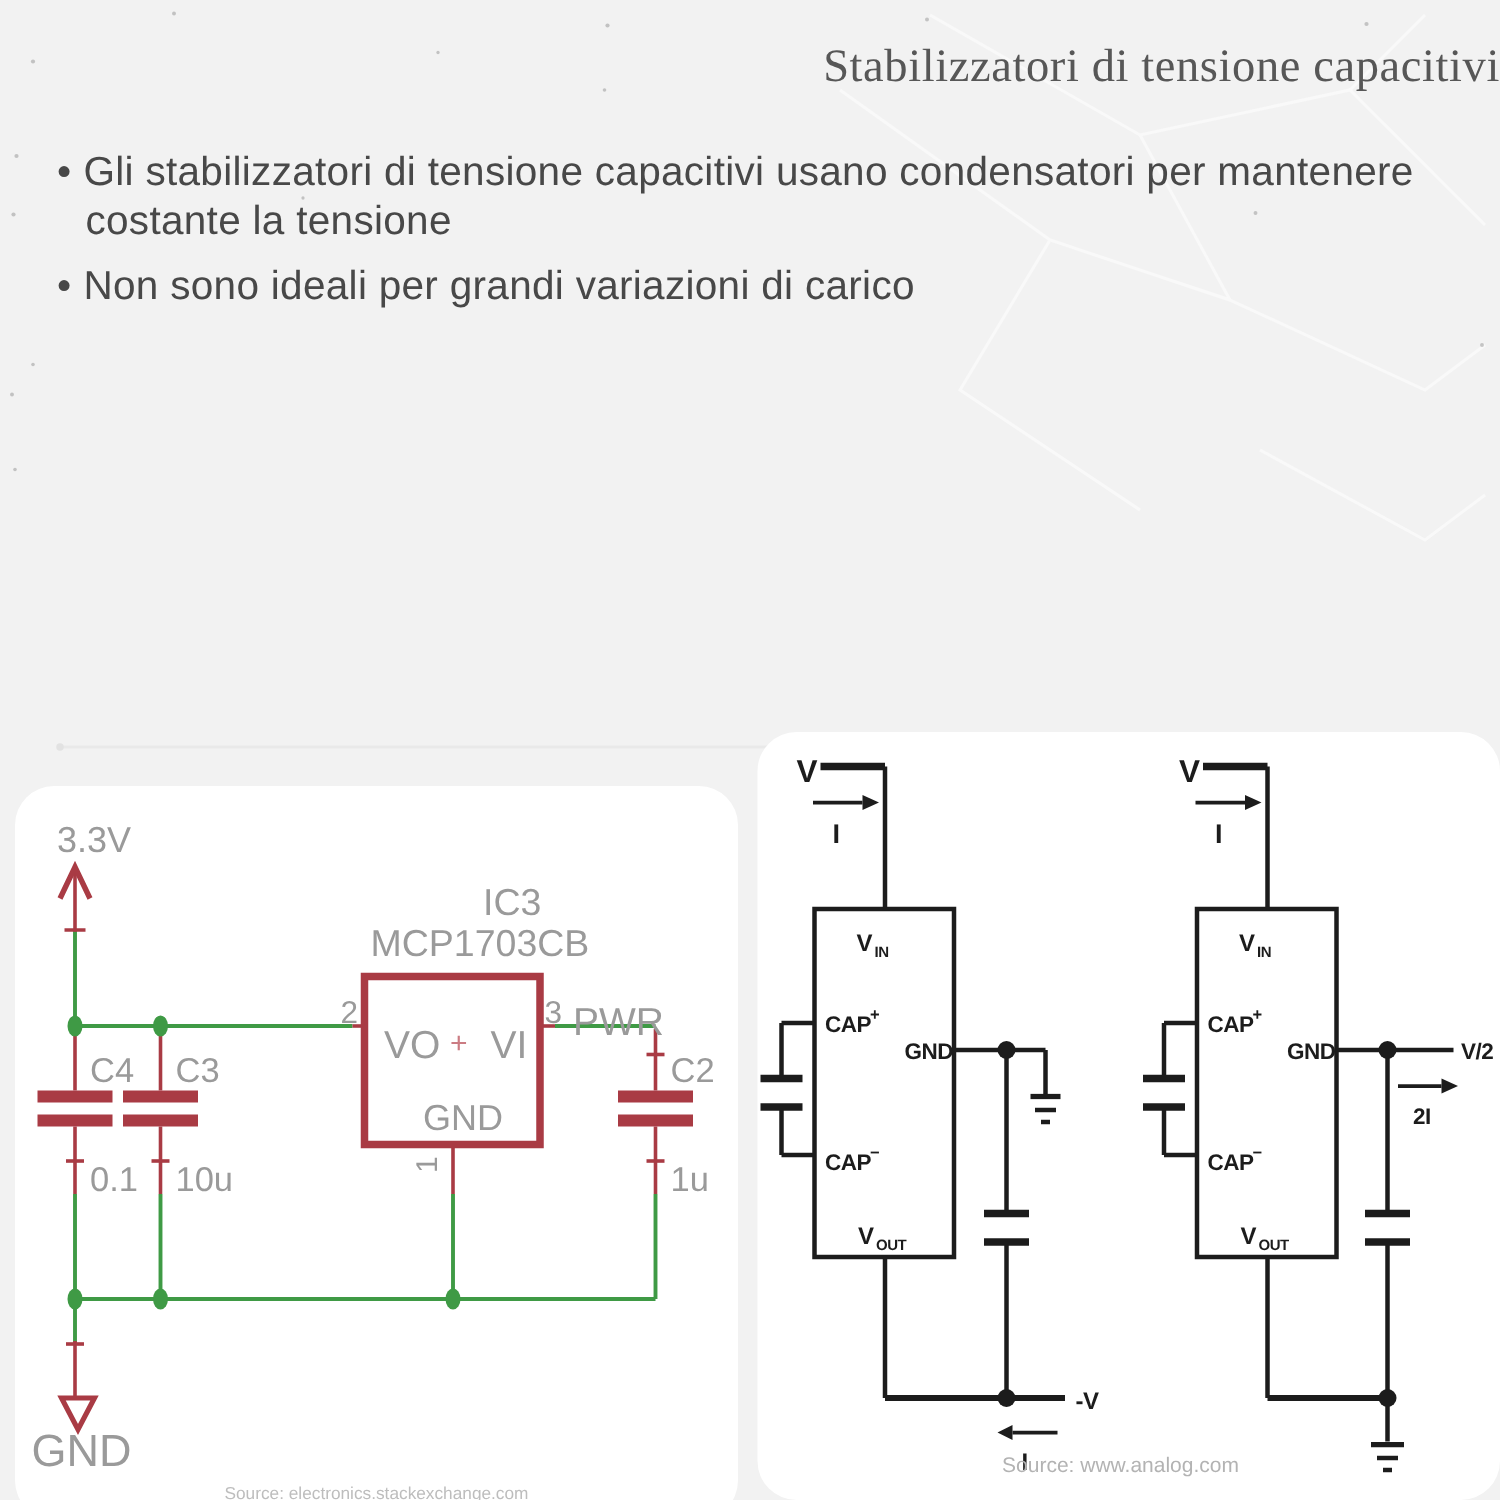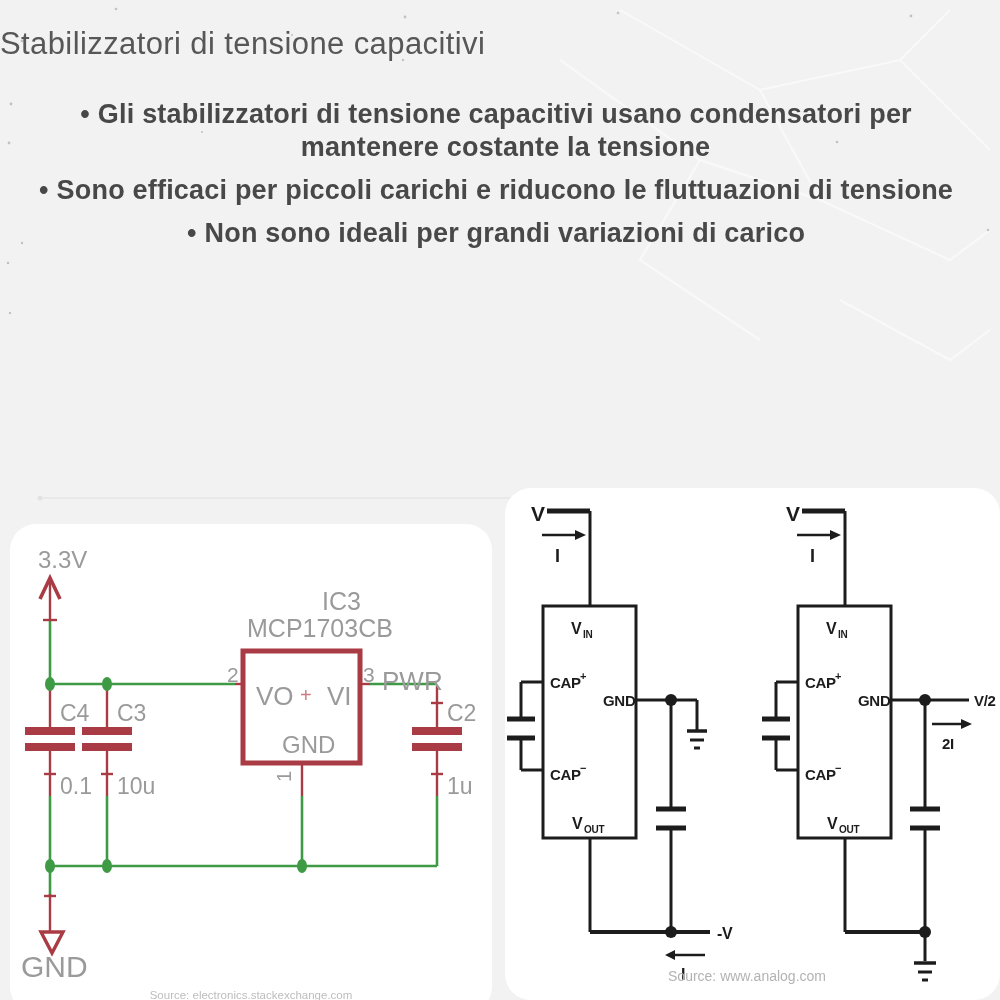--- a/index.html
+++ b/index.html
@@ -3,27 +3,27 @@
 <meta charset="utf-8">
 <style>
   html,body{margin:0;padding:0;}
   body{
     width:1000px;height:1000px;position:relative;overflow:hidden;
     background:#f2f2f2;
     font-family:"Liberation Sans",sans-serif;
   }
   .bg-pattern{position:absolute;left:0;top:0;width:1000px;height:1000px;pointer-events:none;}
   .title{
-    position:absolute;top:26px;left:0;width:1000px;text-align:left;
-    font-size:31px;color:#575757;letter-spacing:.4px;font-weight:500;
+    position:absolute;top:26px;left:0;width:1000px;text-align:right;
+    font-size:31px;color:#575757;letter-spacing:.4px;font-weight:500;font-family:Liberation Serif, serif;
   }
   .bullets{position:absolute;top:98px;left:38px;width:916px;}
   .bullet{
     font-size:27px;line-height:33px;color:#484848;margin-bottom:10px;
-    padding-left:19px;text-indent:-19px;letter-spacing:.2px;font-weight:700;text-align:center;
+    padding-left:19px;text-indent:-19px;letter-spacing:.2px;font-weight:400;
   }
   .bullet .marker{margin-right:8px;color:#484848;}
   .divider{position:absolute;left:0;top:0;width:1000px;height:1000px;pointer-events:none;}
   .card{position:absolute;background:#ffffff;border-radius:26px;}
   .card-left{left:10px;top:524px;width:482px;height:489px;}
   .card-right{left:505px;top:488px;width:495px;height:512px;}
   svg{display:block;}
   svg text{font-family:"Liberation Sans",sans-serif;}
   .schem-label{fill:#9a9a9a;}
   .cp-label{fill:#1c1c1c;font-weight:bold;letter-spacing:-0.3px;}
@@ -58,21 +58,20 @@
       <circle cx="202" cy="132" r="1.1"></circle>
     <circle cx="22" cy="243" r="1.2"></circle>
       <circle cx="21" cy="800" r="1.2"></circle>
   </g>
 </svg>
 
 <div class="title">Stabilizzatori di tensione capacitivi</div>
 
 <div class="bullets">
   <div class="bullet"><span class="marker">•</span><span>Gli stabilizzatori di tensione capacitivi usano condensatori per mantenere costante la tensione</span></div>
-  <div class="bullet"><span class="marker">•</span><span>Sono efficaci per piccoli carichi e riducono le fluttuazioni di tensione</span></div>
   <div class="bullet"><span class="marker">•</span><span>Non sono ideali per grandi variazioni di carico</span></div>
 </div>
 
 <svg class="divider" viewBox="0 0 1000 1000">
   <line x1="40" y1="498" x2="960" y2="498" stroke="#e9e9e9" stroke-width="2"></line>
   <circle cx="40" cy="498" r="2.5" fill="#e2e2e2"></circle>
   <circle cx="960" cy="498" r="2.5" fill="#e2e2e2"></circle>
 </svg>
 
 <div class="card card-left">

